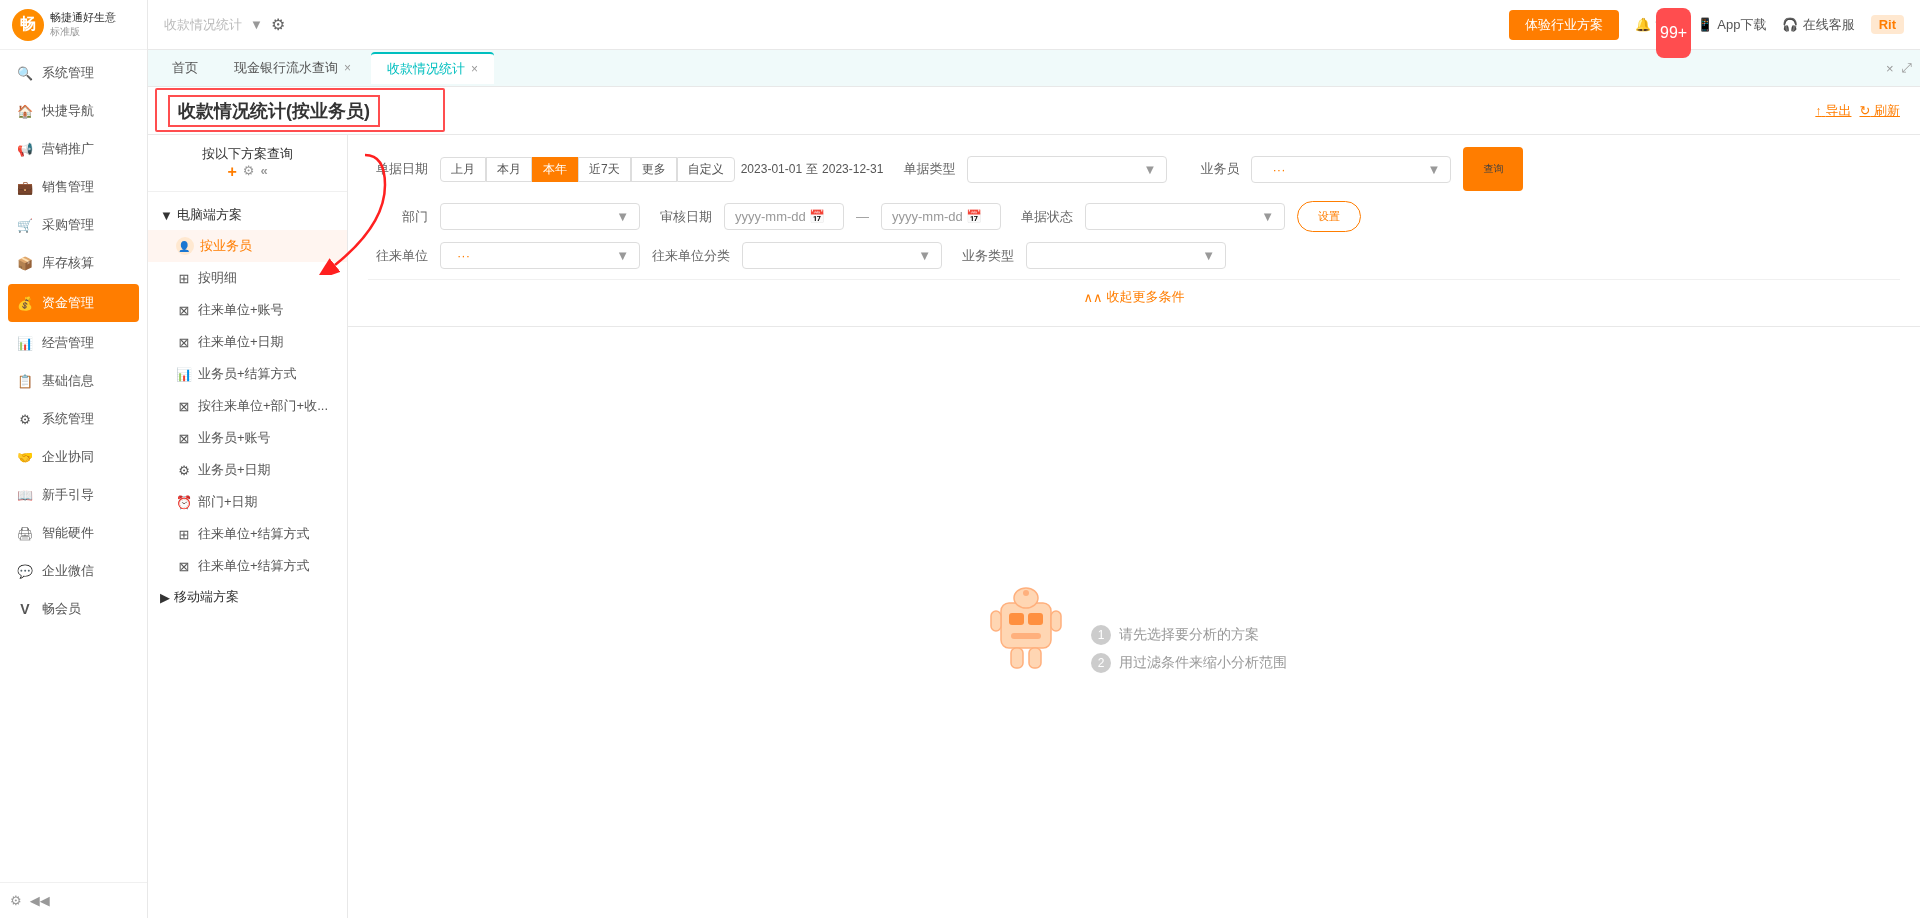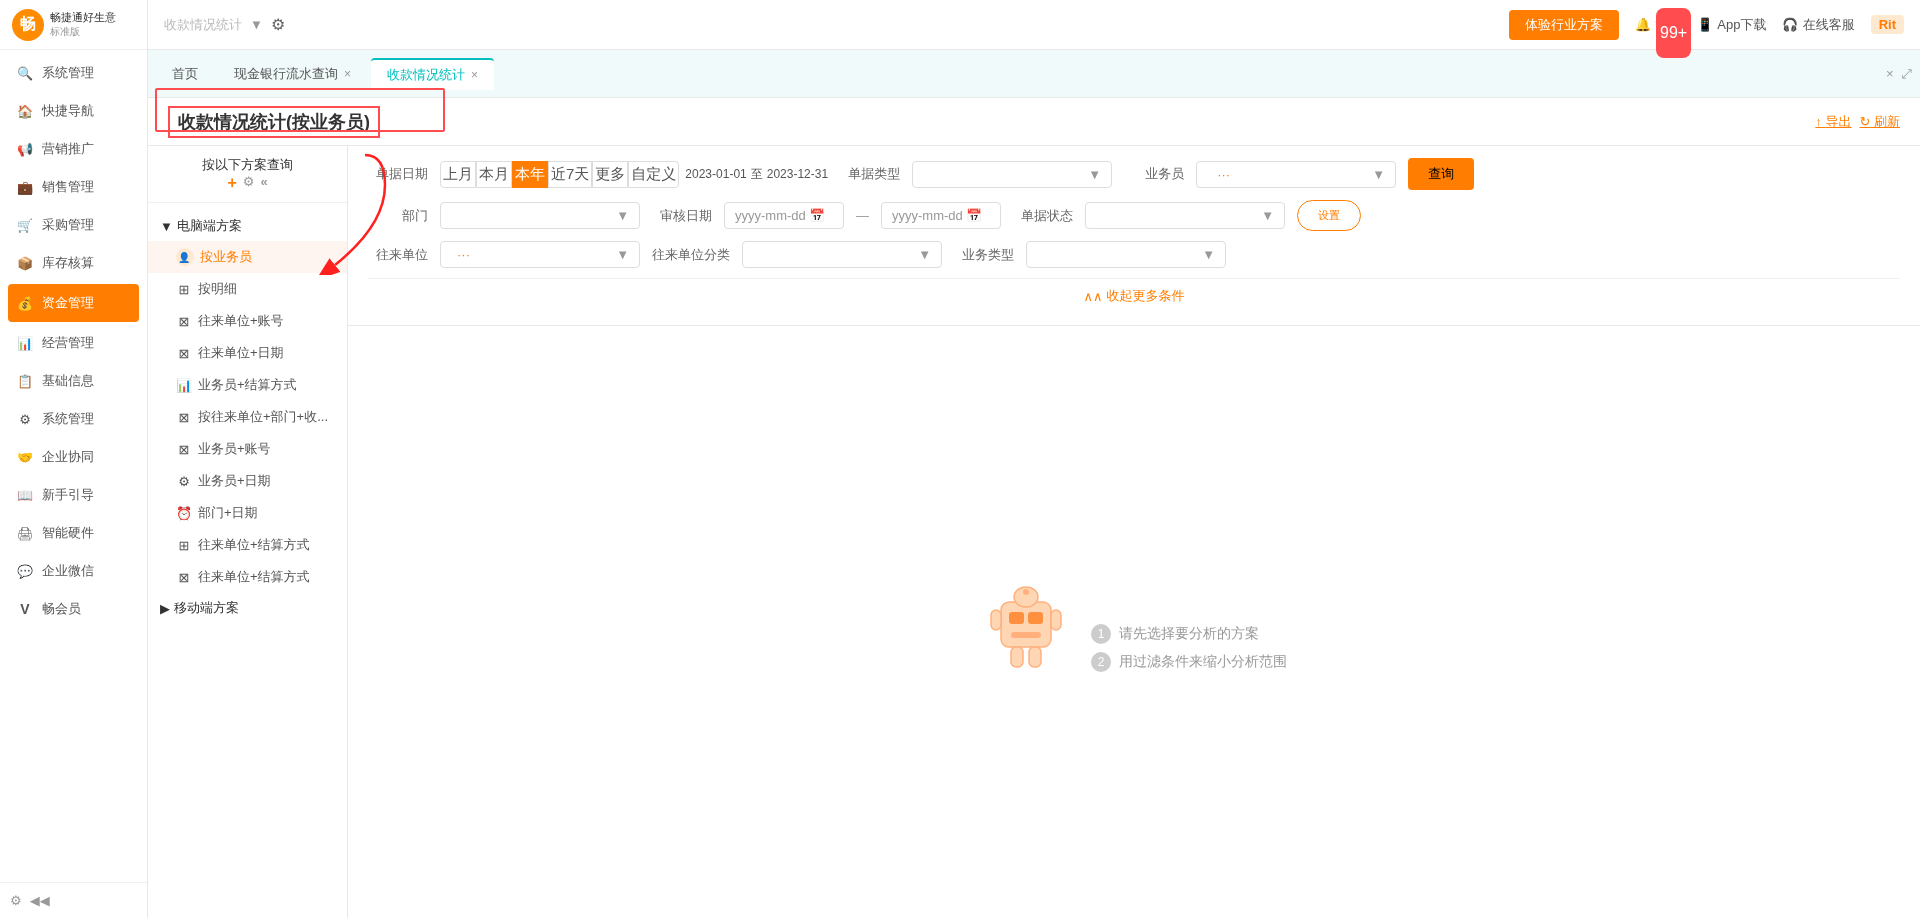--- a/index.html
+++ b/index.html
@@ -101,21 +101,21 @@
       border-radius: 8px;
       min-width: 18px;
       text-align: center;
       position: absolute;
       top: -8px;
       right: -10px;
     }
 
     
     .tabs {
-      height: 48px;
+      height: 37px;
       background: #f0fafa;
       display: flex;
       align-items: center;
       padding: 0 8px;
       gap: 4px;
       border-bottom: 1px solid #e8e8e8;
     }
     .tab {
       padding: 6px 16px;
       cursor: pointer;
@@ -214,24 +214,24 @@
       align-items: center;
       margin-bottom: 10px;
       gap: 12px;
     }
     .filter-row:last-child { margin-bottom: 0; }
     .filter-label { min-width: 60px; color: #666; font-size: 13px; text-align: right; flex-shrink: 0; }
     .filter-control { display: flex; align-items: center; gap: 6px; }
 
     .date-tabs { display: flex; gap: 0; }
     .date-tab {
-      padding: 3px 2px;
+      padding: 3px 10px;
       border: 1px solid #ddd;
       cursor: pointer;
-      font-size: 15px;
+      font-size: 12px;
       color: #555;
       background: #fff;
     }
     .date-tab:first-child { border-radius: 4px 0 0 4px; }
     .date-tab:last-child { border-radius: 0 4px 4px 0; }
     .date-tab.active { background: #ff7d00; color: #fff; border-color: #ff7d00; }
 
     .date-range { display: flex; align-items: center; gap: 4px; font-size: 12px; color: #555; }
 
     .select-box {
@@ -272,26 +272,26 @@
       color: #ff7d00;
       cursor: pointer;
       font-size: 13px;
       border-top: 1px solid #f0f0f0;
       gap: 4px;
     }
 
     
     .query-btn {
       background: #ff7d00;
-      color: #000000;
+      color: #404040;
       border: none;
-      padding: 7px 20px;
+      padding: 15px 20px;
       border-radius: 4px;
       cursor: pointer;
-      font-size: 13px;
+      font-size: 10px;
     }
     .set-btn {
       background: #fff;
       color: #ff7d00;
       border: 1px solid #ff7d00;
       padding: 7px 20px;
       border-radius: 16px;
       cursor: pointer;
       font-size: 11px;
     }

